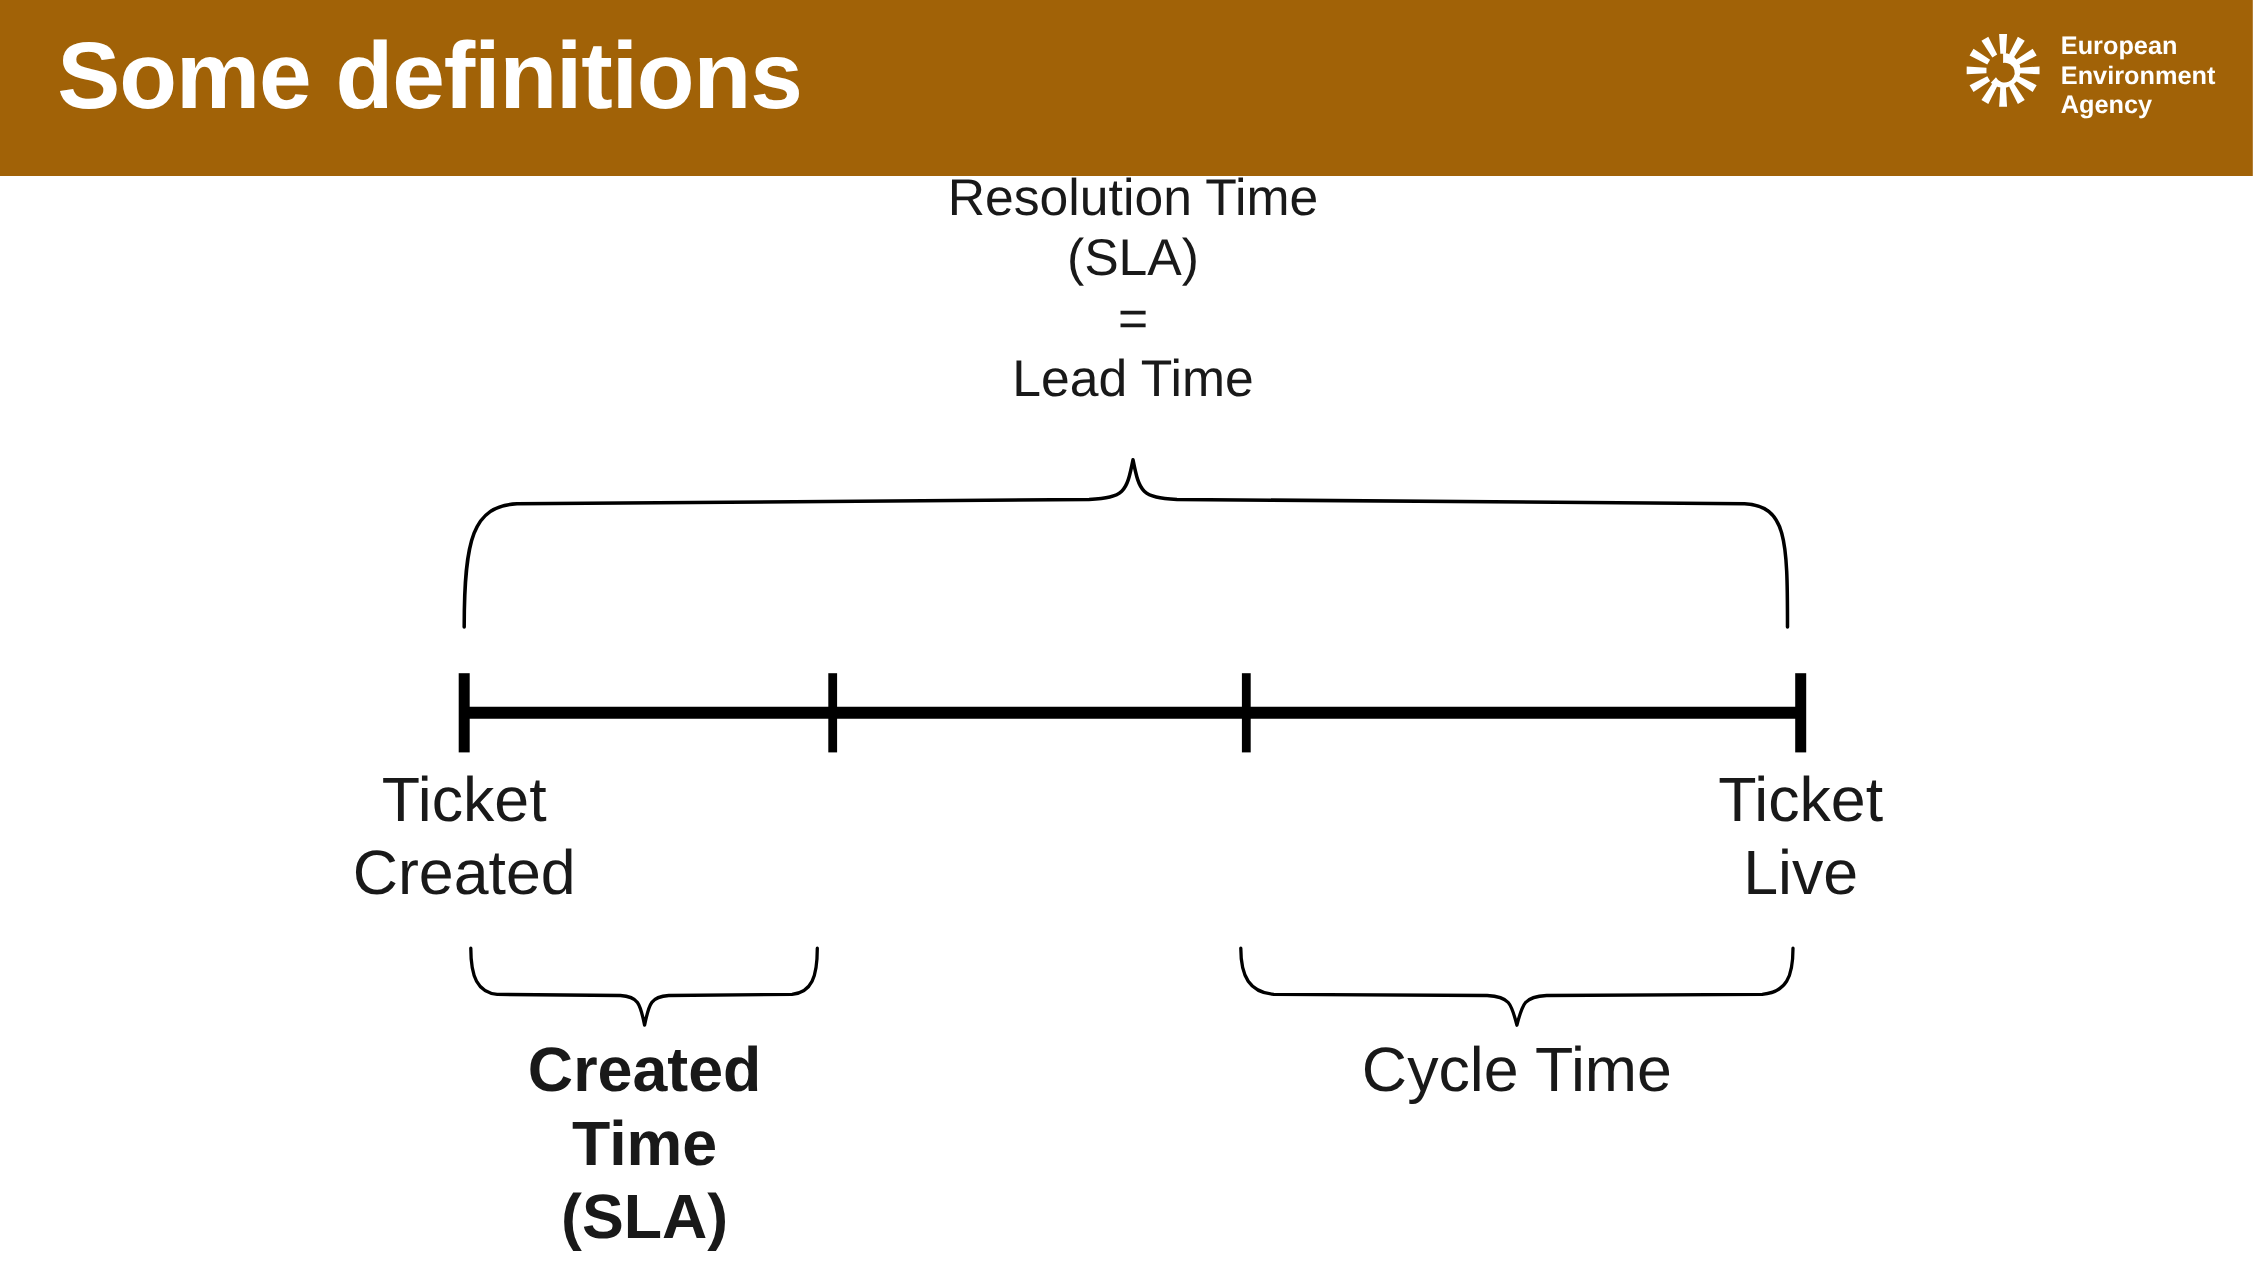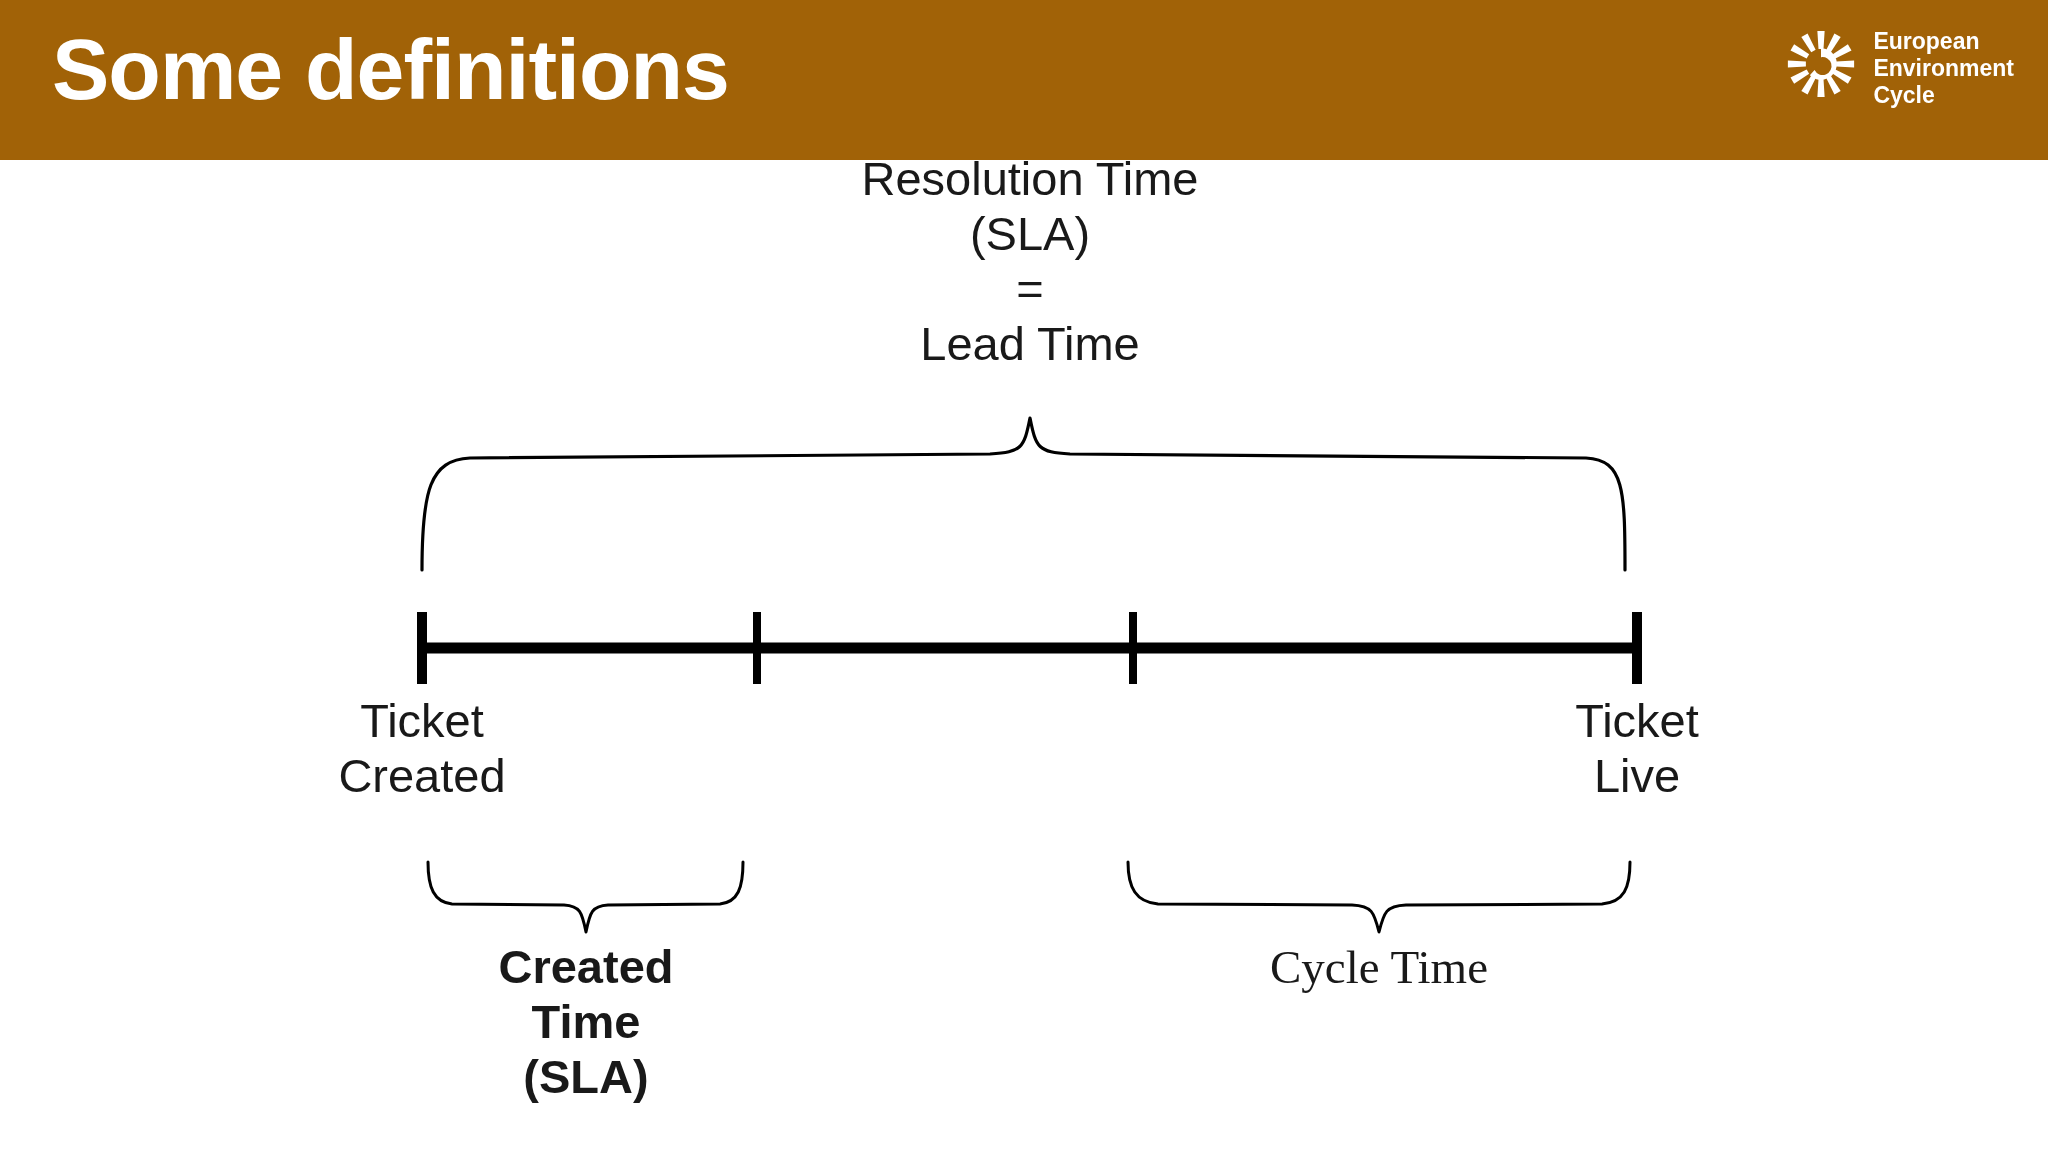--- a/index.html
+++ b/index.html
@@ -40,34 +40,34 @@
   #diagram {
     position:absolute; left:0; top:160px;
     width:1822px; height:992px;
   }
   #diagram-svg { position:absolute; left:0; top:0; width:2048px; height:992px; }
 
   
   .dlabel {
     position:absolute;
     color:#191919;
-    font-size:47px;
+    font-size:57px;
     line-height:1.17;
     text-align:center;
     white-space:pre-line;
   }
   .dlabel.bold { font-weight:bold; }
 
   #resolution-block { left:630px; top:-8px;  width:800px; font-size:47px; }
   #lbl-ticket-created { left:222px;  top:534px; width:400px; }
   #lbl-priority-set   { left:557px;  top:534px; width:400px; }
   #lbl-start-work     { left:933px;  top:534px; width:400px; }
   #lbl-ticket-live    { left:1437px; top:534px; width:400px; }
   #lbl-reaction-time  { left:386px;  top:780px; width:400px; }
-  #lbl-cycle-time     { left:1179px; top:780px; width:400px;font-family:Liberation Serif, serif; }
+  #lbl-cycle-time     { left:1179px; top:780px; width:400px; }
 </style>
 </head>
 <body>
 
 <div id="header-band">
 
   <div id="slide-title">Some definitions</div>
 
   <div id="eea-logo">
     <svg id="eea-logo-mark" viewBox="0 0 100 100">
@@ -114,21 +114,21 @@
 
         <path d="M 50 28
                  A 22 22 0 1 1 34.5 65.5
                  L 41 58.5
                  A 12.5 12.5 0 1 0 50 40.5 Z"></path>
       </g>
     </svg>
     <div id="eea-logo-text">
       <div>European</div>
       <div>Environment</div>
-      <div>Cycle</div>
+      <div>Agency</div>
     </div>
   </div>
 </div>
 
 <div id="diagram">
 
   <svg id="diagram-svg" viewBox="0 0 2048 992">
 
     <g fill="none" stroke="#000000" stroke-width="3.2" stroke-linecap="round" stroke-linejoin="round">
       <path d="M 422 410

